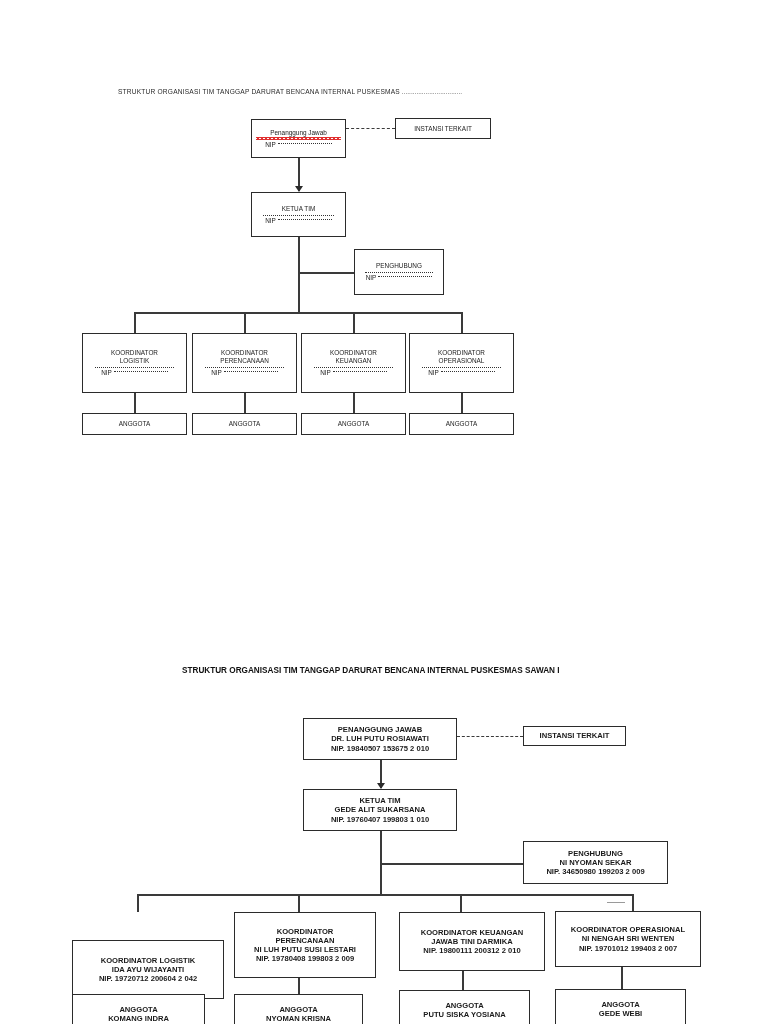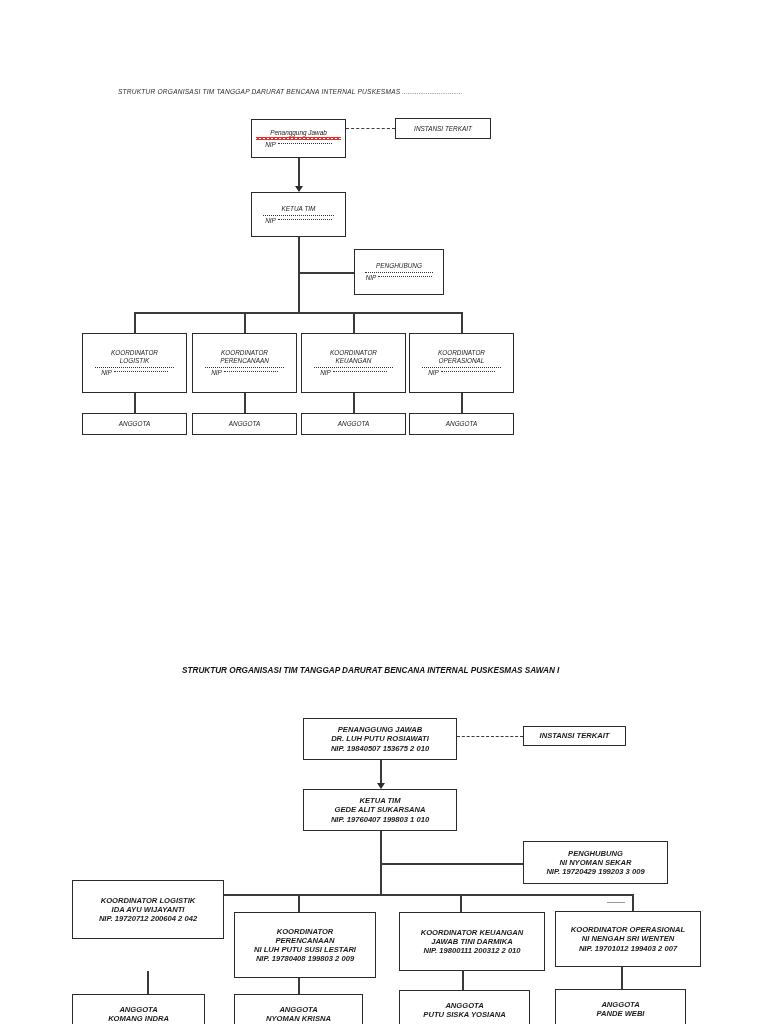--- a/index.html
+++ b/index.html
@@ -8,21 +8,20 @@
     width: 768px; height: 1024px;
     background: #ffffff;
     font-family: "Liberation Sans", sans-serif;
     overflow: hidden;
   }
   #page {
     position: relative;
     width: 768px;
     height: 780px;
     background: #fff;
-    font-style: italic;
   }
 
   
   .node {
     position: absolute;
     border: 1.5px solid #2b2b2b;
     background: #ffffff;
     display: flex;
     flex-direction: column;
     align-items: center;
@@ -243,33 +242,33 @@
       <span class="ln">NIP. 19760407 199803 1 010</span>
     </div>
 
     <div class="vline" style="left:380px; top:831px; height:63px;"></div>
 
     <div class="hline" style="left:380px; top:863px; width:143px;"></div>
 
     <div class="node" style="left:523px; top:841px; width:145px; height:43px; padding:3px;">
       <span class="ln">PENGHUBUNG</span>
       <span class="ln">NI NYOMAN SEKAR</span>
-      <span class="ln">NIP. 19720429 199203 3 009</span>
+      <span class="ln">NIP. 34650980 199203 2 009</span>
     </div>
 
     <div class="hline" style="left:137px; top:894px; width:495px;"></div>
 
     <div class="vline" style="left:137px; top:894px; height:18px;"></div>
     <div class="vline" style="left:298px; top:894px; height:18px;"></div>
     <div class="vline" style="left:460px; top:894px; height:18px;"></div>
     <div class="vline" style="left:632px; top:894px; height:17px;"></div>
 
     <div class="stray" style="left:607px; top:902px; width:18px;"></div>
 
-    <div class="node" style="left:72px; top:880px; width:152px; height:59px; padding:4px 6px;">
+    <div class="node" style="left:72px; top:940px; width:152px; height:59px; padding:4px 6px;">
       <span class="ln">KOORDINATOR LOGISTIK</span>
       <span class="ln">IDA AYU WIJAYANTI</span>
       <span class="ln">NIP. 19720712 200604 2 042</span>
     </div>
 
     <div class="node" style="left:234px; top:912px; width:142px; height:66px; padding:4px 3px;">
       <span class="ln">KOORDINATOR</span>
       <span class="ln">PERENCANAAN</span>
       <span class="ln">NI LUH PUTU SUSI LESTARI</span>
       <span class="ln">NIP. 19780408 199803 2 009</span>
@@ -302,17 +301,17 @@
       <span class="ln">NYOMAN KRISNA</span>
     </div>
 
     <div class="node" style="left:399px; top:990px; width:131px; height:40px; padding:2px;">
       <span class="ln">ANGGOTA</span>
       <span class="ln">PUTU SISKA YOSIANA</span>
     </div>
 
     <div class="node" style="left:555px; top:989px; width:131px; height:40px; padding:2px;">
       <span class="ln">ANGGOTA</span>
-      <span class="ln">PANDE WEBI</span>
+      <span class="ln">GEDE WEBI</span>
     </div>
   </div>
 
 </div>
 
 </body></html>

